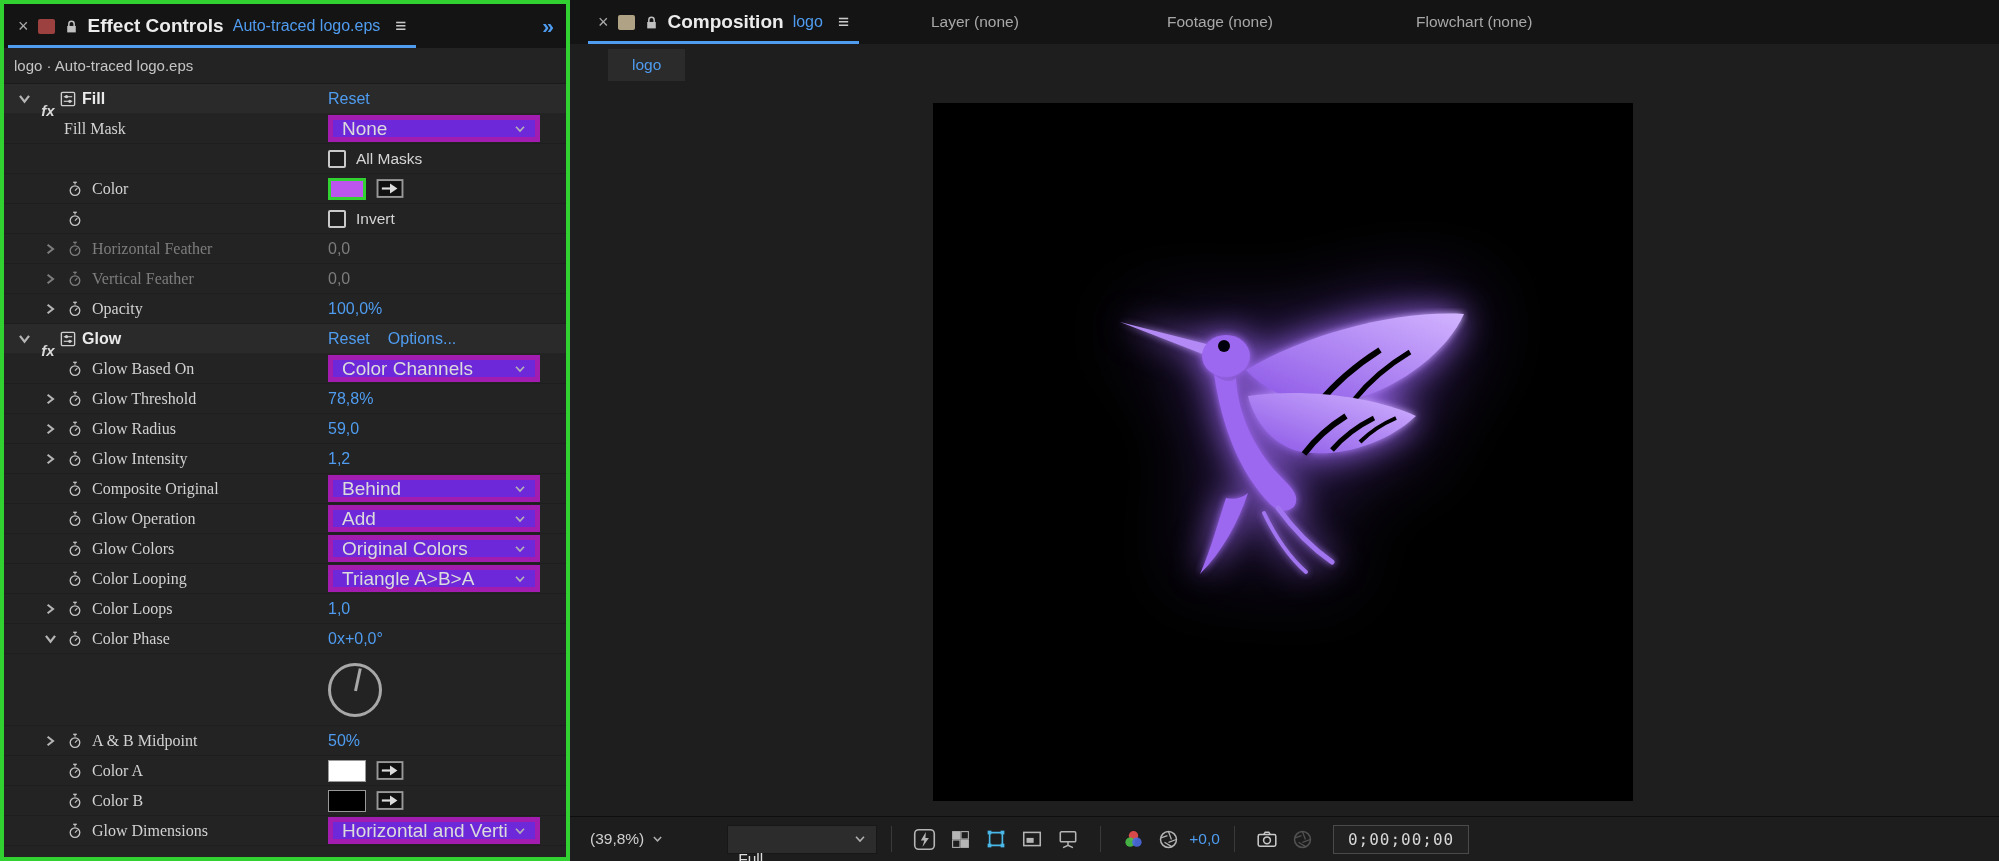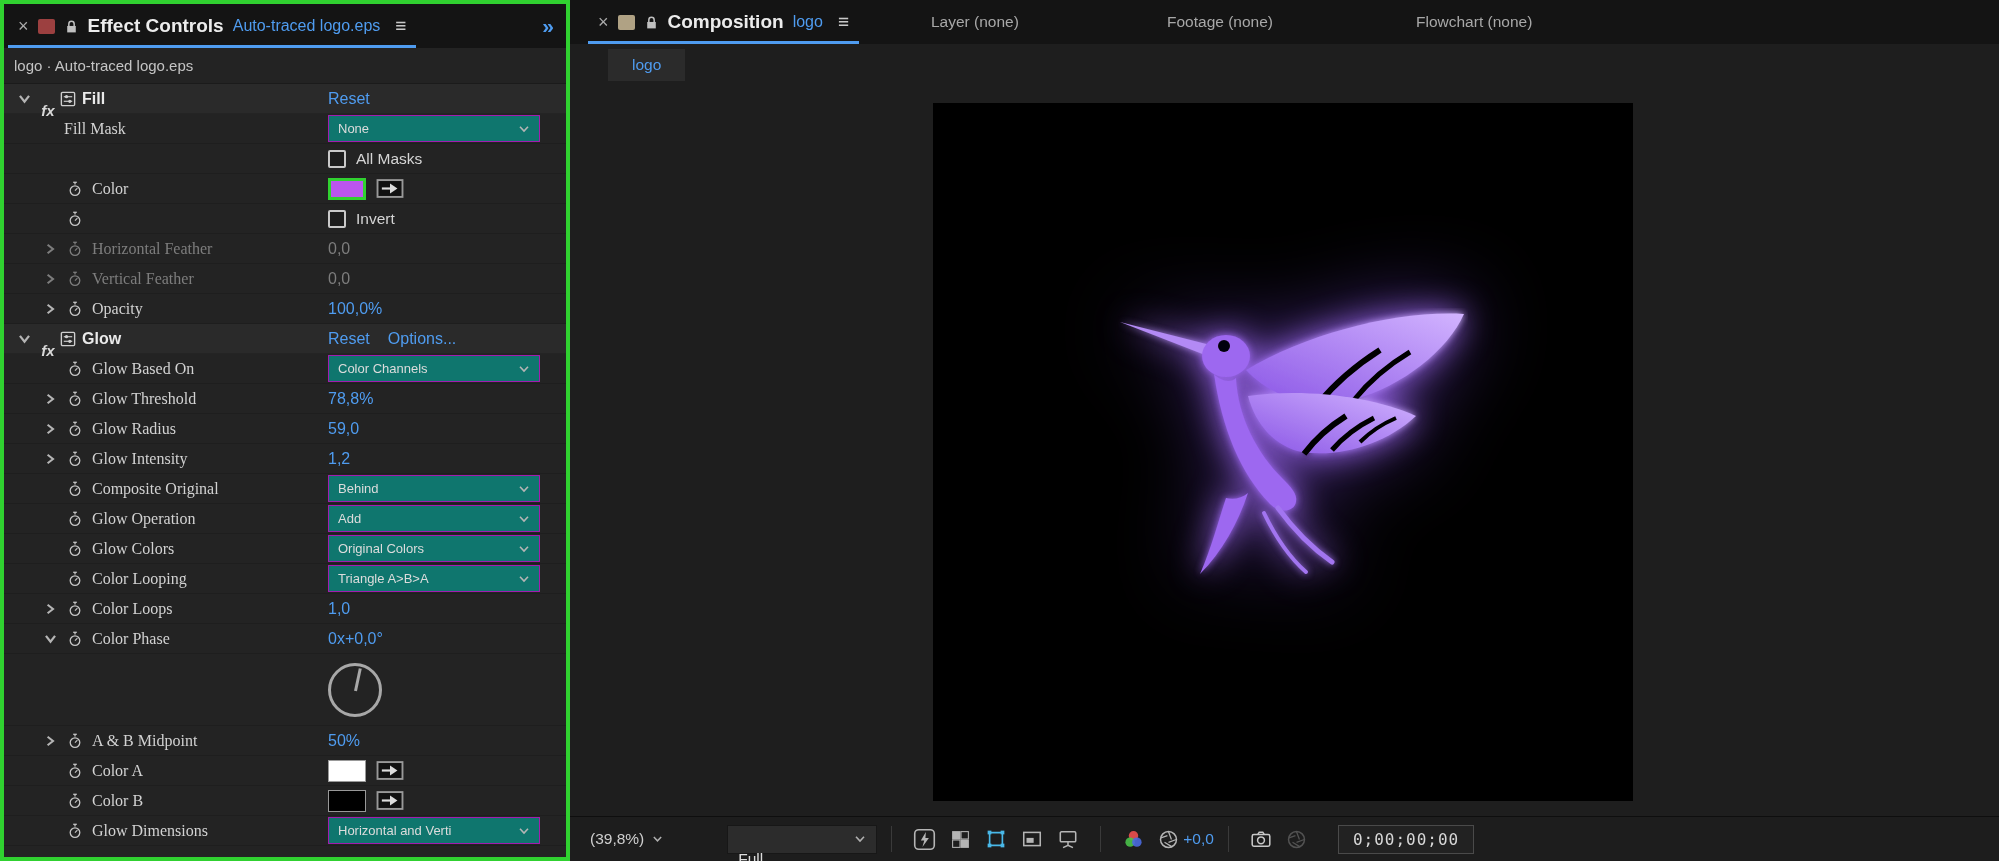--- a/index.html
+++ b/index.html
@@ -32,22 +32,22 @@
   .sl-sw { width:26px; display:flex; justify-content:center; color:#c6c6c6; }
   .plabel { margin-left:4px; font-size:16px; color:#d2d2d2; white-space:nowrap;font-family:Liberation Serif, serif; }
   .row.header .sl-tw { margin-left:8px; }
   .fx-badge { font-style:italic; font-weight:bold; font-size:15px; color:#d8d8d8; width:24px; text-align:center;margin-top:24px; }
   .eff-ic { color:#cfcfcf; }
   .ename { margin-left:6px; font-size:16px; font-weight:bold; color:#eaeaea; }
   .vcol { position:absolute; left:324px; top:0; height:100%; display:flex; align-items:center; gap:10px; }
   .link { color:#4f9cf0; font-size:16px; cursor:pointer; text-decoration:none; white-space:nowrap; }
   .val { color:#4f9cf0; font-size:16px; white-space:nowrap; }
   .row.dis .plabel, .row.dis .val, .row.dis .sl-sw, .row.dis .sl-tw { color:#7d7d7d; }
-  .dd { width:212px; height:27px; background:#0f766e; border:1px solid #a21caf;
-    display:flex; align-items:center; padding:0 9px; color:#dcdcdc; font-size:13px; }
+  .dd { width:212px; height:27px; background:#6d28d9; border:5px solid #a21caf;
+    display:flex; align-items:center; padding:0 9px; color:#dcdcdc; font-size:19px; }
   .dd span { flex:1; white-space:nowrap; overflow:hidden; }
   .dd .ic { color:#b5b5b5; }
   .cb { width:18px; height:18px; border:2px solid #c9c9c9; border-radius:2px; background:#1d1d1d; flex:none; }
   .cb-label { font-size:15.5px; color:#d5d5d5; }
   .swatch { width:38px; height:22px; border:1px solid #999; flex:none; }
   .swatch.sel { border:3px solid #30d130; }
   .dial { width:54px; height:54px; border:3px solid #a8a8a8; border-radius:50%; position:relative; }
   .dial::after { content:''; position:absolute; left:calc(50% - 1.5px); top:2px; width:3px; height:23px;
     background:#a8a8a8; transform-origin:50% 100%; transform:rotate(12deg); }
 
@@ -69,23 +69,23 @@
   .tb-zoom { display:flex; align-items:center; gap:8px; color:#cfcfcf; font-size:15.5px; padding:4px 8px; }
   .tb-zoom .ic, .tb-res .ic { color:#b0b0b0; }
   .tb-res { width:150px; height:29px; margin-left:56px; background:#2c2c2c; border:1px solid #171717;
     display:flex; align-items:center; padding:0 10px; color:#dcdcdc; font-size:15.5px; }
   .tb-res span { flex:1;margin-top:40px; }
   .sep { width:1px; height:26px; background:#3a3a3a; margin:0 14px; flex:none; }
   .tbi { width:26px; height:26px; display:flex; align-items:center; justify-content:center;
     color:#b5b5b5; margin:0 5px; flex:none; }
   .tbi.blue { color:#49b8e8; }
   .tbi.dim { opacity:0.35; }
-  .tb-exposure { display:flex; align-items:center; gap:2px; margin-left:4px; }
+  .tb-exposure { display:flex; align-items:center; gap:8px; margin-left:4px; }
   .tb-exposure .val-blue { color:#4f9cf0; font-size:15.5px; }
-  .tb-time { margin-left:23px; background:#222; border:1px solid #4a4a4a; padding:4px 14px;
+  .tb-time { margin-left:12px; background:#222; border:1px solid #4a4a4a; padding:4px 14px;
     font-family:"DejaVu Sans Mono", monospace; font-size:16px; color:#d8d8d8; letter-spacing:1px; }
 </style>
 </head>
 <body>
 
 <svg width="0" height="0" style="position:absolute" aria-hidden="true">
   <defs>
     <symbol id="i-stopwatch" viewBox="0 0 16 16">
       <circle cx="8" cy="9.6" r="4.8" fill="none" stroke="currentColor" stroke-width="1.3"></circle>
       <line x1="8" y1="1.6" x2="8" y2="3.6" stroke="currentColor" stroke-width="1.3"></line>

